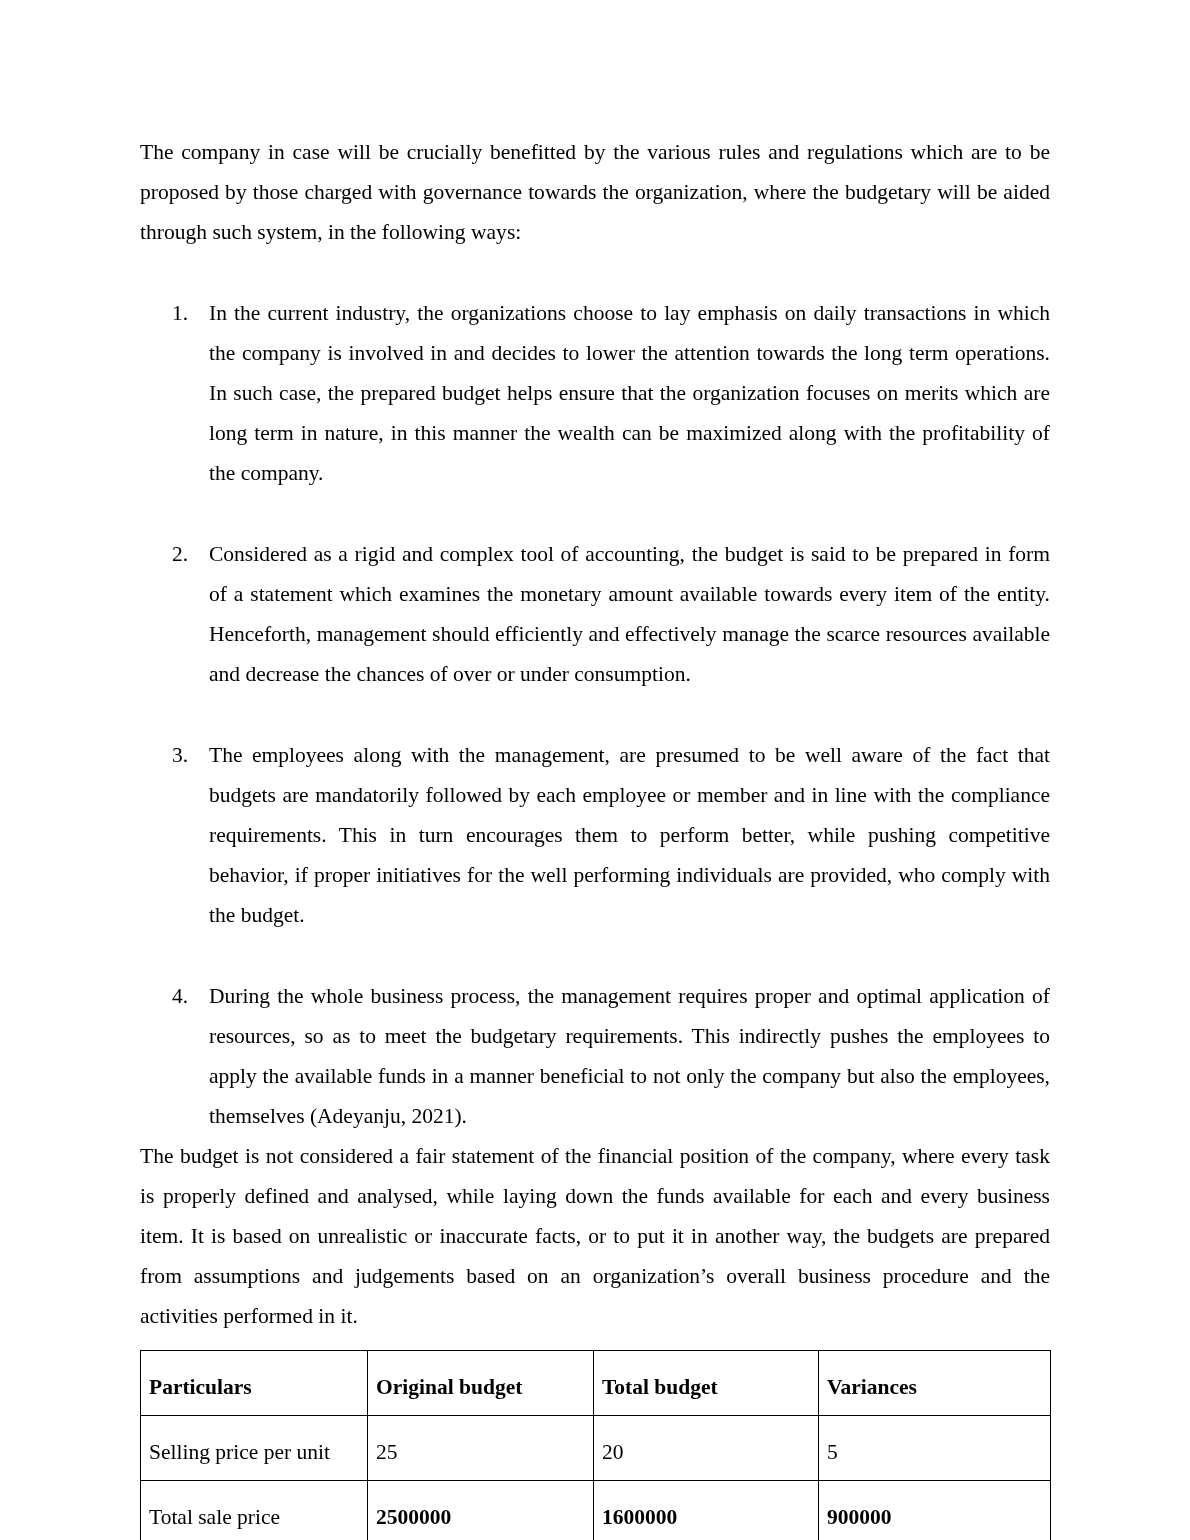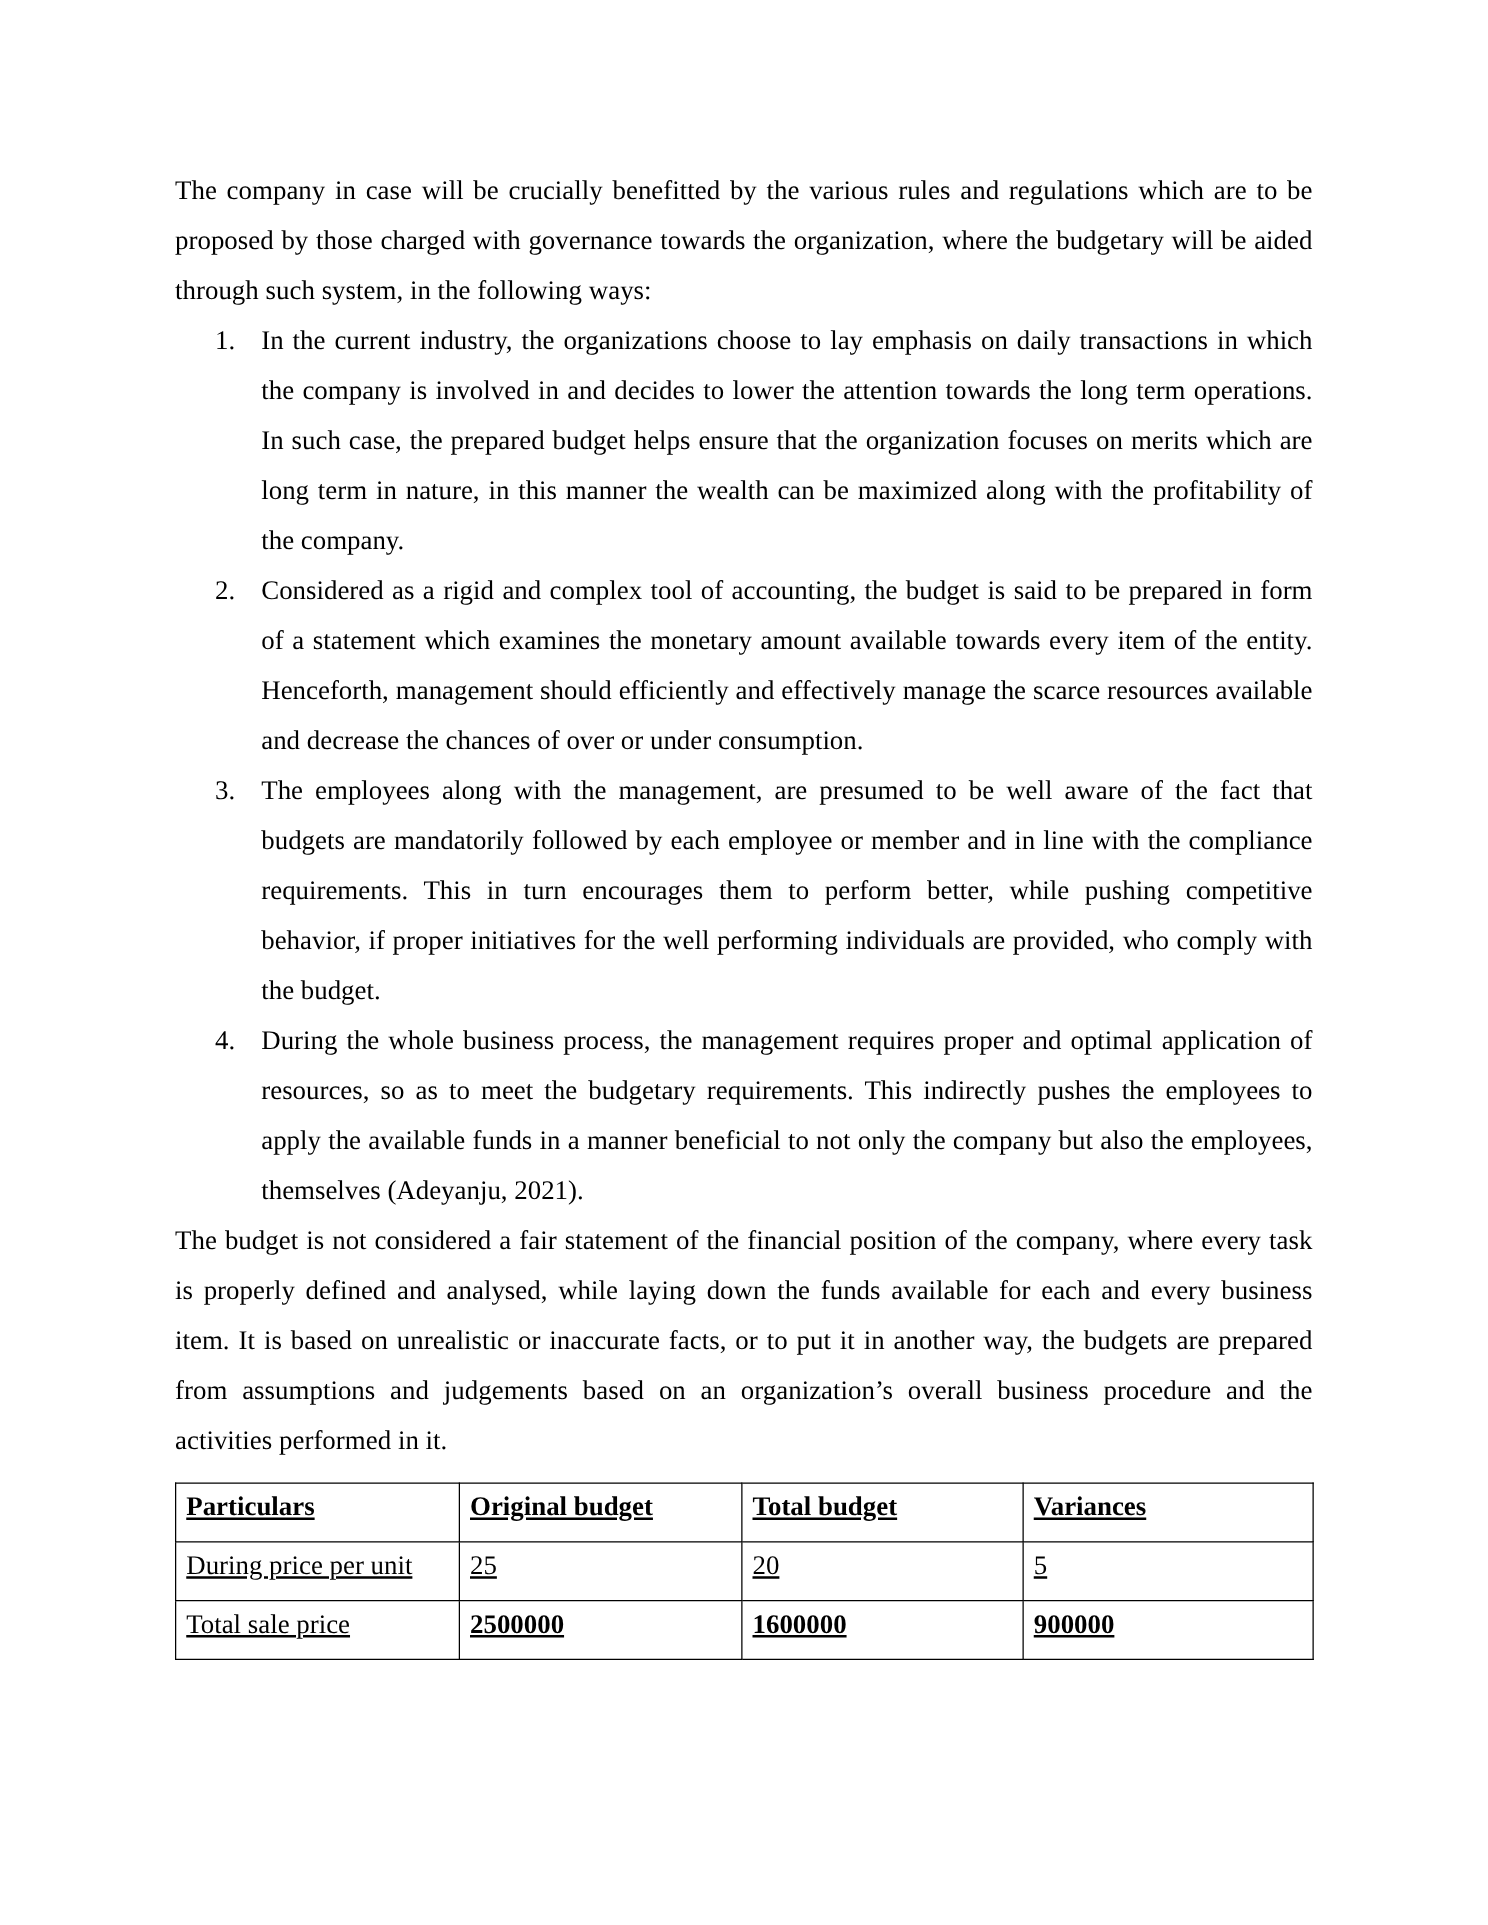--- a/index.html
+++ b/index.html
@@ -61,37 +61,37 @@
     top: 0;
     width: 28px;
     text-align: left;
     font-size: 21.5px;
     line-height: 40px;
   }
   ol.numlist > li .li-text {
     display: block;
     text-align: justify;
     text-justify: inter-word;
+    margin-top: 41px;
   }
   
   .budget-table {
     margin-top: 14px;
     border-collapse: collapse;
     width: 910px;
     table-layout: fixed;
   }
   .budget-table td {
     border: 1.6px solid #000000;
     vertical-align: top;
-    padding: 4px 0 0 8px;
+    padding: 22px 0 0 8px;
     height: 42px;
     font-size: 21.5px;
     line-height: 28px;
     font-family: "Liberation Serif", "DejaVu Serif", serif;
-    text-decoration: underline;
   }
   .budget-table col.c1 { width: 227px; }
   .budget-table col.c2 { width: 226px; }
   .budget-table col.c3 { width: 225px; }
   .budget-table col.c4 { width: 232px; }
   .budget-table td.hdr { font-weight: bold; }
   .budget-table td.bold { font-weight: bold; }
 </style>
 </head>
 <body>
@@ -126,21 +126,21 @@
           <col class="c4">
       </colgroup>
       <tbody>
         <tr>
           <td class="hdr">Particulars</td>
           <td class="hdr">Original budget</td>
           <td class="hdr">Total budget</td>
           <td class="hdr">Variances</td>
         </tr>
         <tr>
-          <td>During price per unit</td>
+          <td>Selling price per unit</td>
           <td>25</td>
           <td>20</td>
           <td>5</td>
         </tr>
         <tr>
           <td>Total sale price</td>
           <td class="bold">2500000</td>
           <td class="bold">1600000</td>
           <td class="bold">900000</td>
         </tr>

